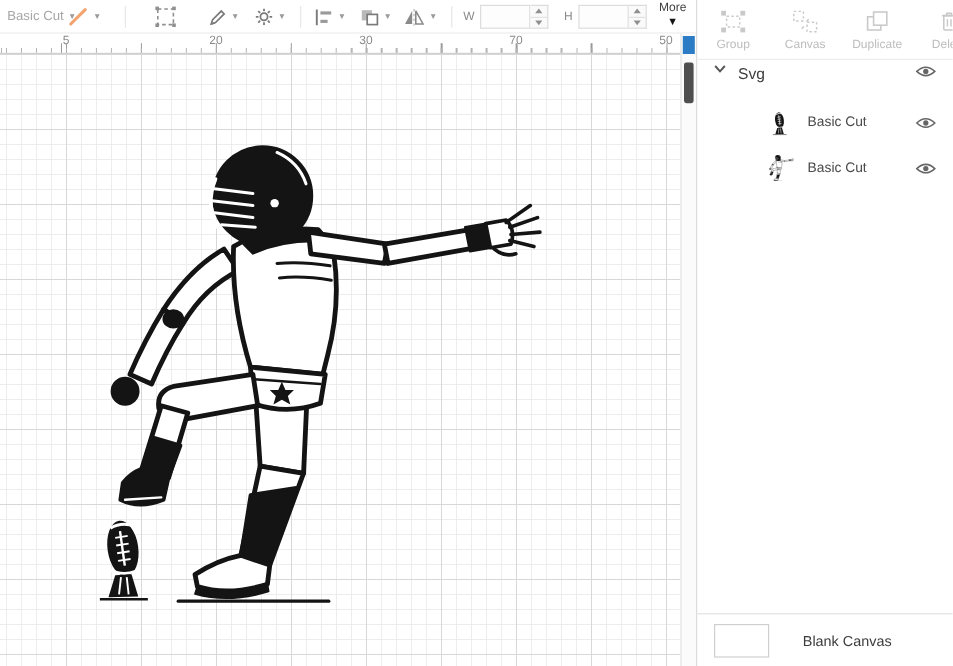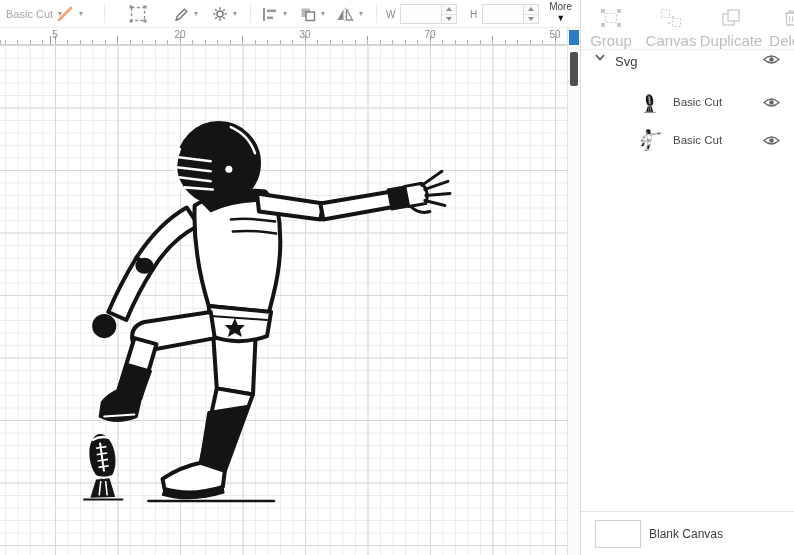--- a/index.html
+++ b/index.html
@@ -63,35 +63,35 @@
   .vs-thumb { position:absolute; top:24px; left:2px; right:2px; height:34px; background:#4f4f4f;
     border-radius:2px; }
 
   
   .panel { position:relative; width:214px; height:555px; background:#fff;
     border-left:1px solid #dcdcdc; overflow:hidden; }
   .panel-actions { position:absolute; top:0; left:0; right:0; height:50px; display:flex;
     border-bottom:1px solid #ececec; }
   .action-btn { width:60px; flex:none; display:flex; flex-direction:column; align-items:center;
     padding-top:8px; gap:4px; cursor:default; }
-  .action-label { font-size:15px; color:#bdbdbd; white-space:nowrap; }
+  .action-label { font-size:10px; color:#bdbdbd; white-space:nowrap; }
   .group-header { position:absolute; top:54px; left:0; right:0; height:26px; display:flex;
     align-items:flex-start; padding:0 14px; cursor:pointer; }
   .group-label { font-size:13px; color:#3c3c3c; margin-left:10px; }
   .eye-btn { margin-left:auto; display:flex; align-items:center; cursor:pointer; }
   .layer-row { position:absolute; left:0; right:0; height:36px; display:flex; align-items:center;
     padding-left:56px; padding-right:14px; cursor:pointer; }
   .layer-row.r1 { top:84px; }
   .layer-row.r2 { top:122px; }
   .layer-thumb { width:26px; display:flex; justify-content:center; align-items:center; }
   .layer-label { font-size:11.5px; color:#4a4a4a; margin-left:10px; }
   .panel-bottom { position:absolute; bottom:0; left:0; right:0; height:44px;
     border-top:1px solid #e3e3e3; display:flex; align-items:center; padding-left:14px; cursor:pointer; }
   .swatch { width:46px; height:28px; background:#ffffff; border:1px solid #cfcfcf; }
-  .bottom-label { margin-left:8px; font-size:12px; color:#3c3c3c; }
+  .bottom-label { margin-left:28px; font-size:12px; color:#3c3c3c; }
 
   .hidden-defs { position:absolute; width:0; height:0; overflow:hidden; }
 </style>
 </head>
 <body>
 
 <svg class="hidden-defs" aria-hidden="true">
   <defs>
     <symbol id="football-art" viewBox="0 0 60 92">
       <ellipse cx="28" cy="36" rx="16" ry="29" transform="rotate(-8 28 36)" fill="#141414"></ellipse>

